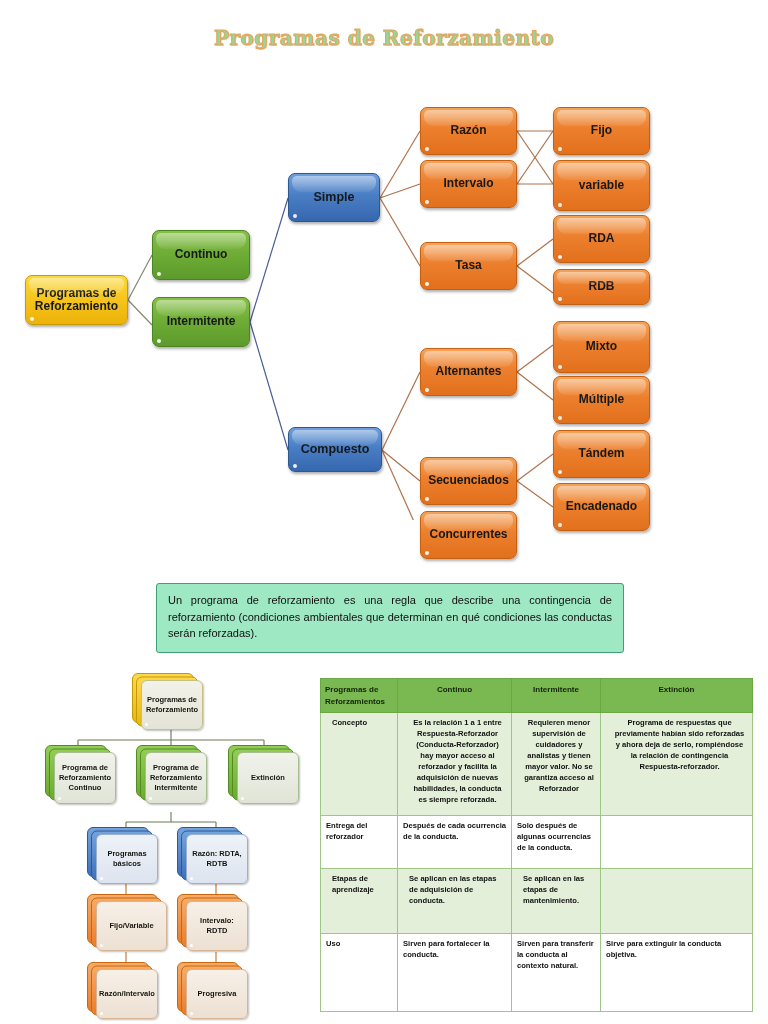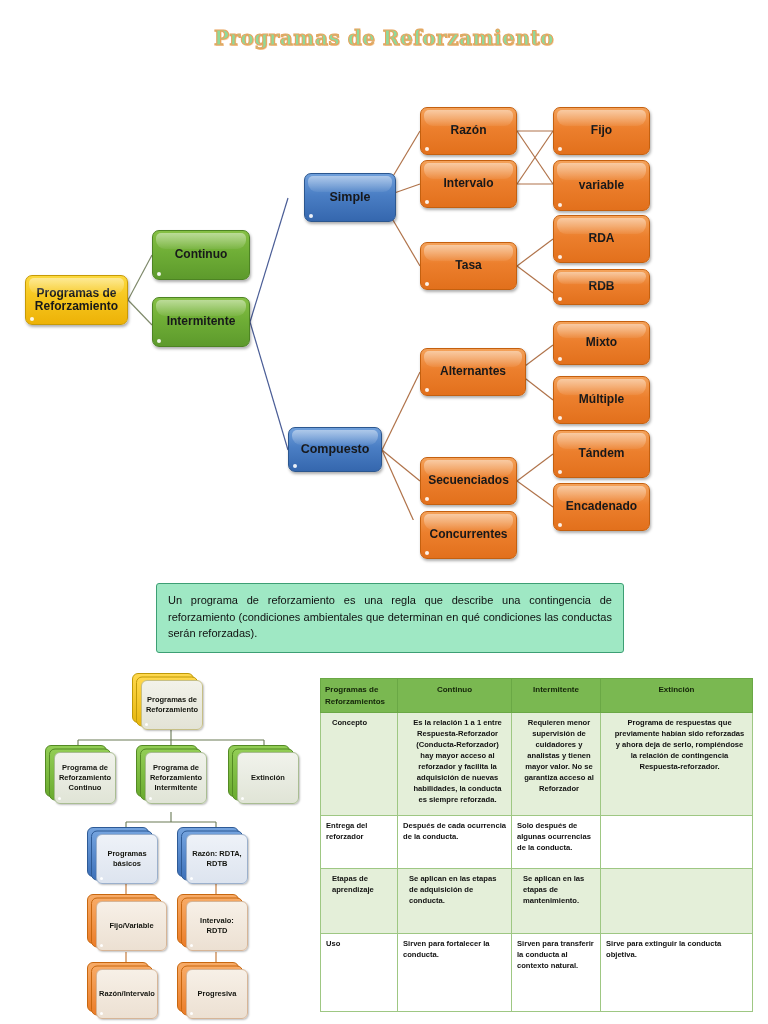--- a/index.html
+++ b/index.html
@@ -154,37 +154,37 @@
 Reforzamiento</span>
   </div>
 
   <div class="node n-green" style="left:152px;top:180px;width:98px;height:50px;">
     <span>Continuo</span>
   </div>
   <div class="node n-green" style="left:152px;top:247px;width:98px;height:50px;">
     <span>Intermitente</span>
   </div>
 
-  <div class="node n-blue" style="left:304px;top:123px;width:92px;height:49px;">
+  <div class="node n-blue" style="left:288px;top:123px;width:92px;height:49px;">
     <span>Simple</span>
   </div>
   <div class="node n-blue" style="left:288px;top:377px;width:94px;height:45px;">
     <span>Compuesto</span>
   </div>
 
   <div class="node n-orange" style="left:420px;top:57px;width:97px;height:48px;">
     <span>Razón</span>
   </div>
   <div class="node n-orange" style="left:420px;top:110px;width:97px;height:48px;">
     <span>Intervalo</span>
   </div>
   <div class="node n-orange" style="left:420px;top:192px;width:97px;height:48px;">
     <span>Tasa</span>
   </div>
-  <div class="node n-orange" style="left:420px;top:298px;width:106px;height:48px;">
+  <div class="node n-orange" style="left:420px;top:298px;width:97px;height:48px;">
     <span>Alternantes</span>
   </div>
   <div class="node n-orange" style="left:420px;top:407px;width:97px;height:48px;border-radius:7px;">
     <span>Secuenciados</span>
   </div>
   <div class="node n-orange" style="left:420px;top:461px;width:97px;height:48px;">
     <span>Concurrentes</span>
   </div>
 
   <div class="node n-orange" style="left:553px;top:57px;width:97px;height:48px;">
@@ -192,21 +192,21 @@
   </div>
   <div class="node n-orange" style="left:553px;top:110px;width:97px;height:51px;">
     <span>variable</span>
   </div>
   <div class="node n-orange" style="left:553px;top:165px;width:97px;height:48px;">
     <span>RDA</span>
   </div>
   <div class="node n-orange" style="left:553px;top:219px;width:97px;height:36px;">
     <span>RDB</span>
   </div>
-  <div class="node n-orange" style="left:553px;top:271px;width:97px;height:44px;">
+  <div class="node n-orange" style="left:553px;top:271px;width:97px;height:52px;">
     <span>Mixto</span>
   </div>
   <div class="node n-orange" style="left:553px;top:326px;width:97px;height:48px;">
     <span>Múltiple</span>
   </div>
   <div class="node n-orange" style="left:553px;top:380px;width:97px;height:48px;">
     <span>Tándem</span>
   </div>
   <div class="node n-orange" style="left:553px;top:433px;width:97px;height:48px;">
     <span>Encadenado</span>

